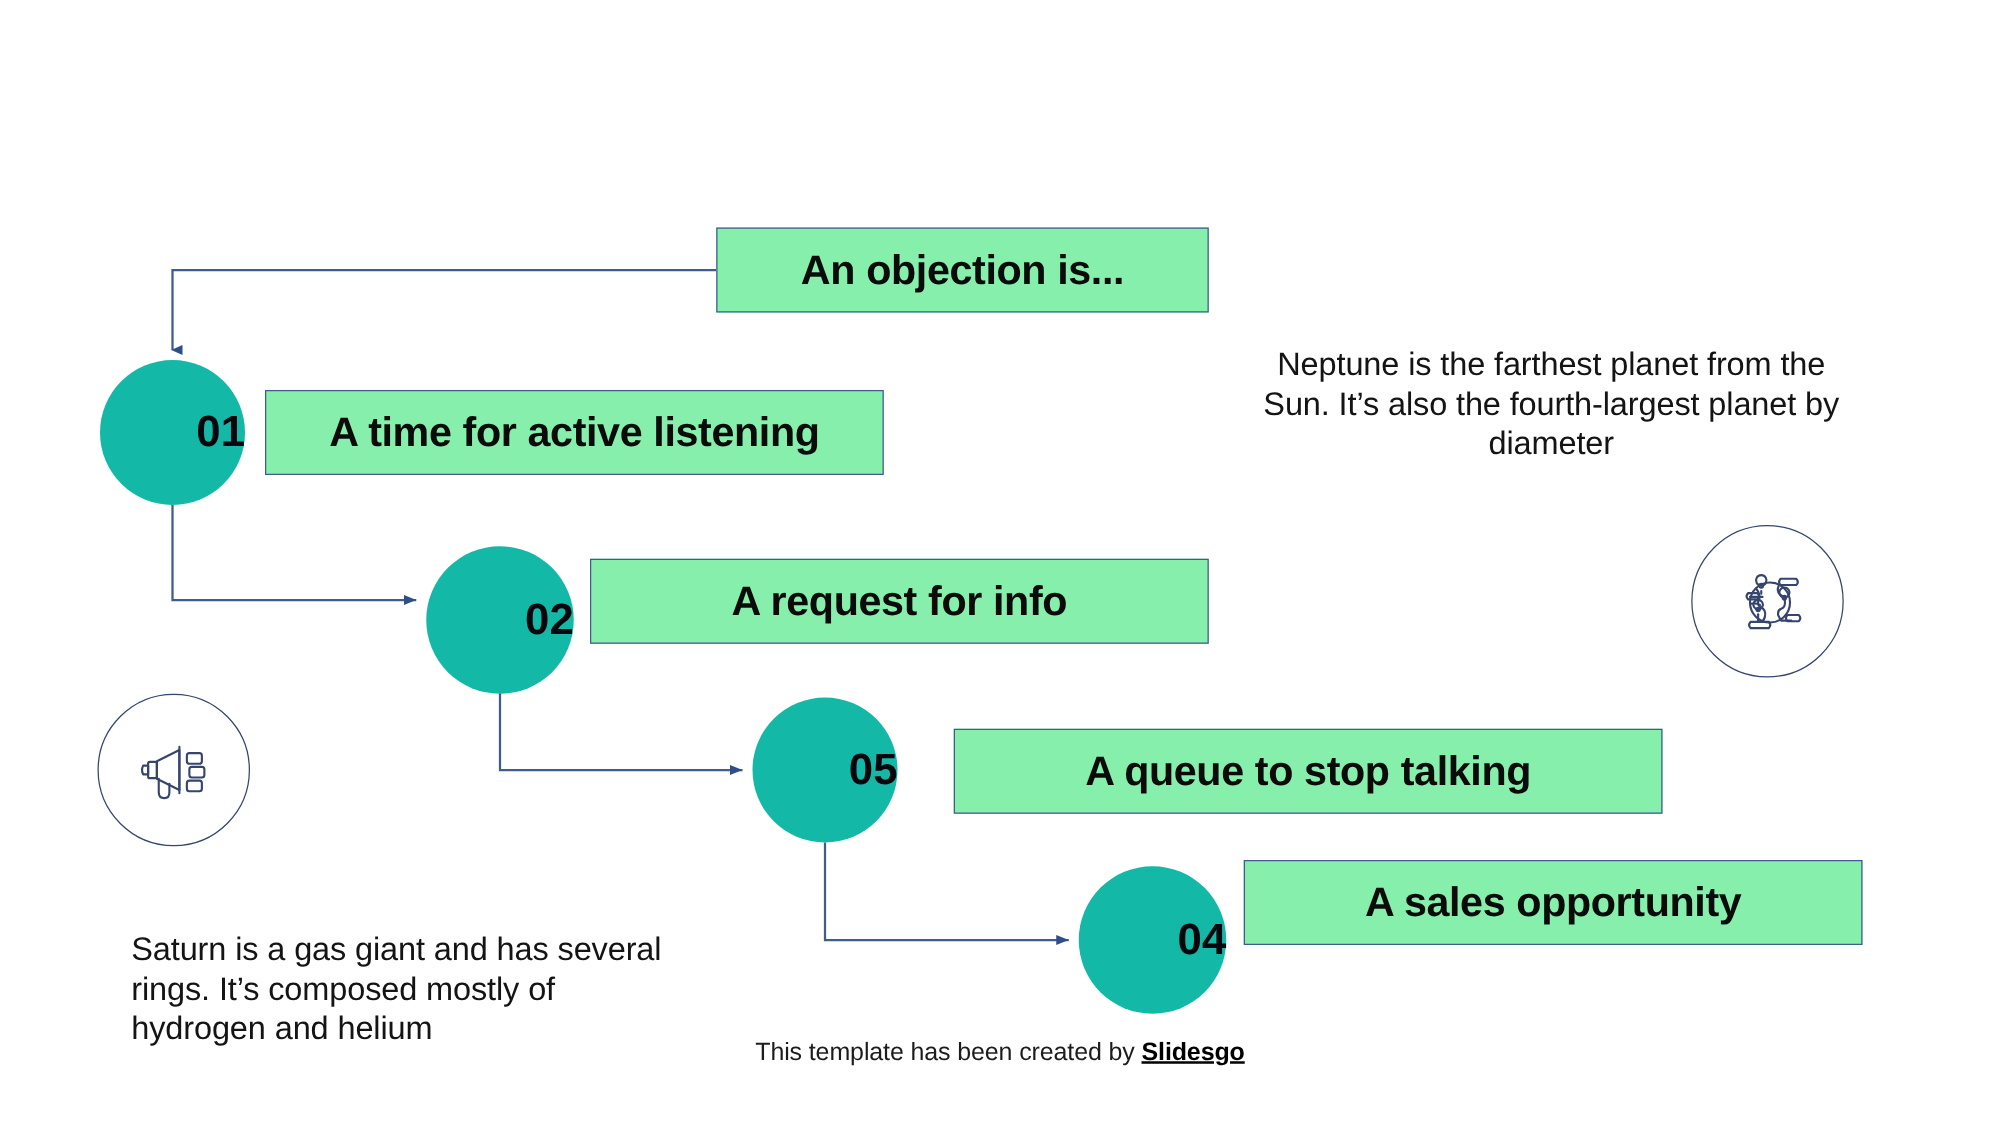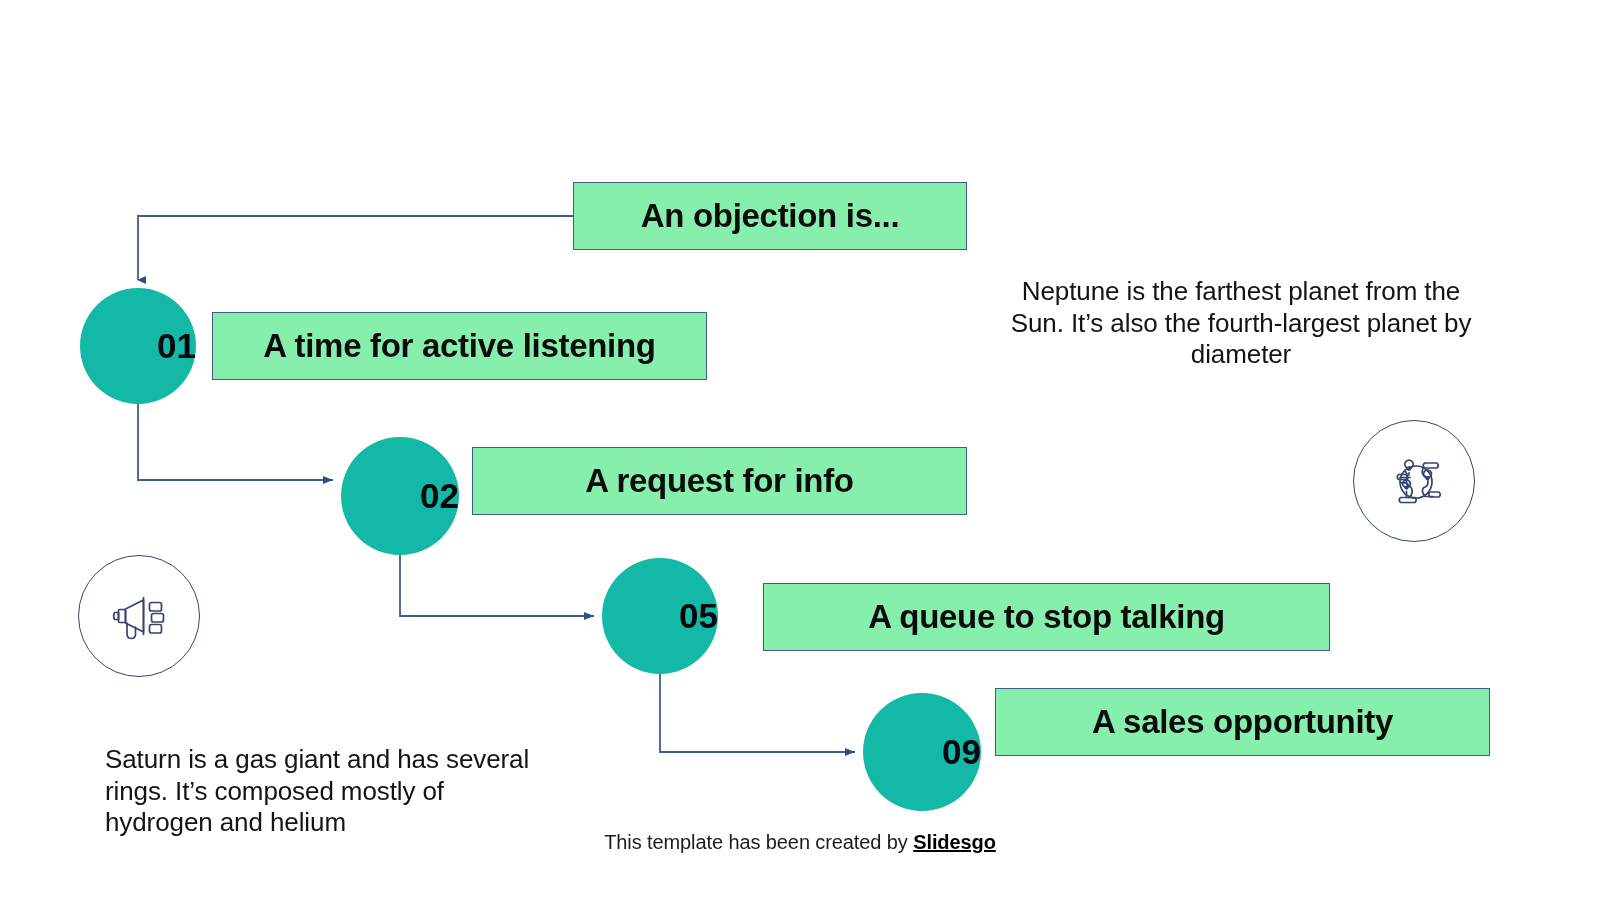--- a/index.html
+++ b/index.html
@@ -185,21 +185,21 @@
   </div>
 
   <div class="step-circle" id="circle-step-3">
     <span>05</span>
   </div>
   <div class="label-box" id="box-step-3">
     <span>A queue to stop talking</span>
   </div>
 
   <div class="step-circle" id="circle-step-4">
-    <span>09</span>
+    <span>04</span>
   </div>
   <div class="label-box" id="box-step-4">
     <span>A sales opportunity</span>
   </div>
 
   <div class="desc-text" id="desc-neptune">Neptune is the farthest planet from the Sun. It’s also the fourth-largest planet by diameter</div>
 
   <div class="desc-text" id="desc-saturn">Saturn is a gas giant and has several rings. It’s composed mostly of hydrogen and helium</div>
 
   <div class="icon-circle" id="icon-megaphone-circle">

